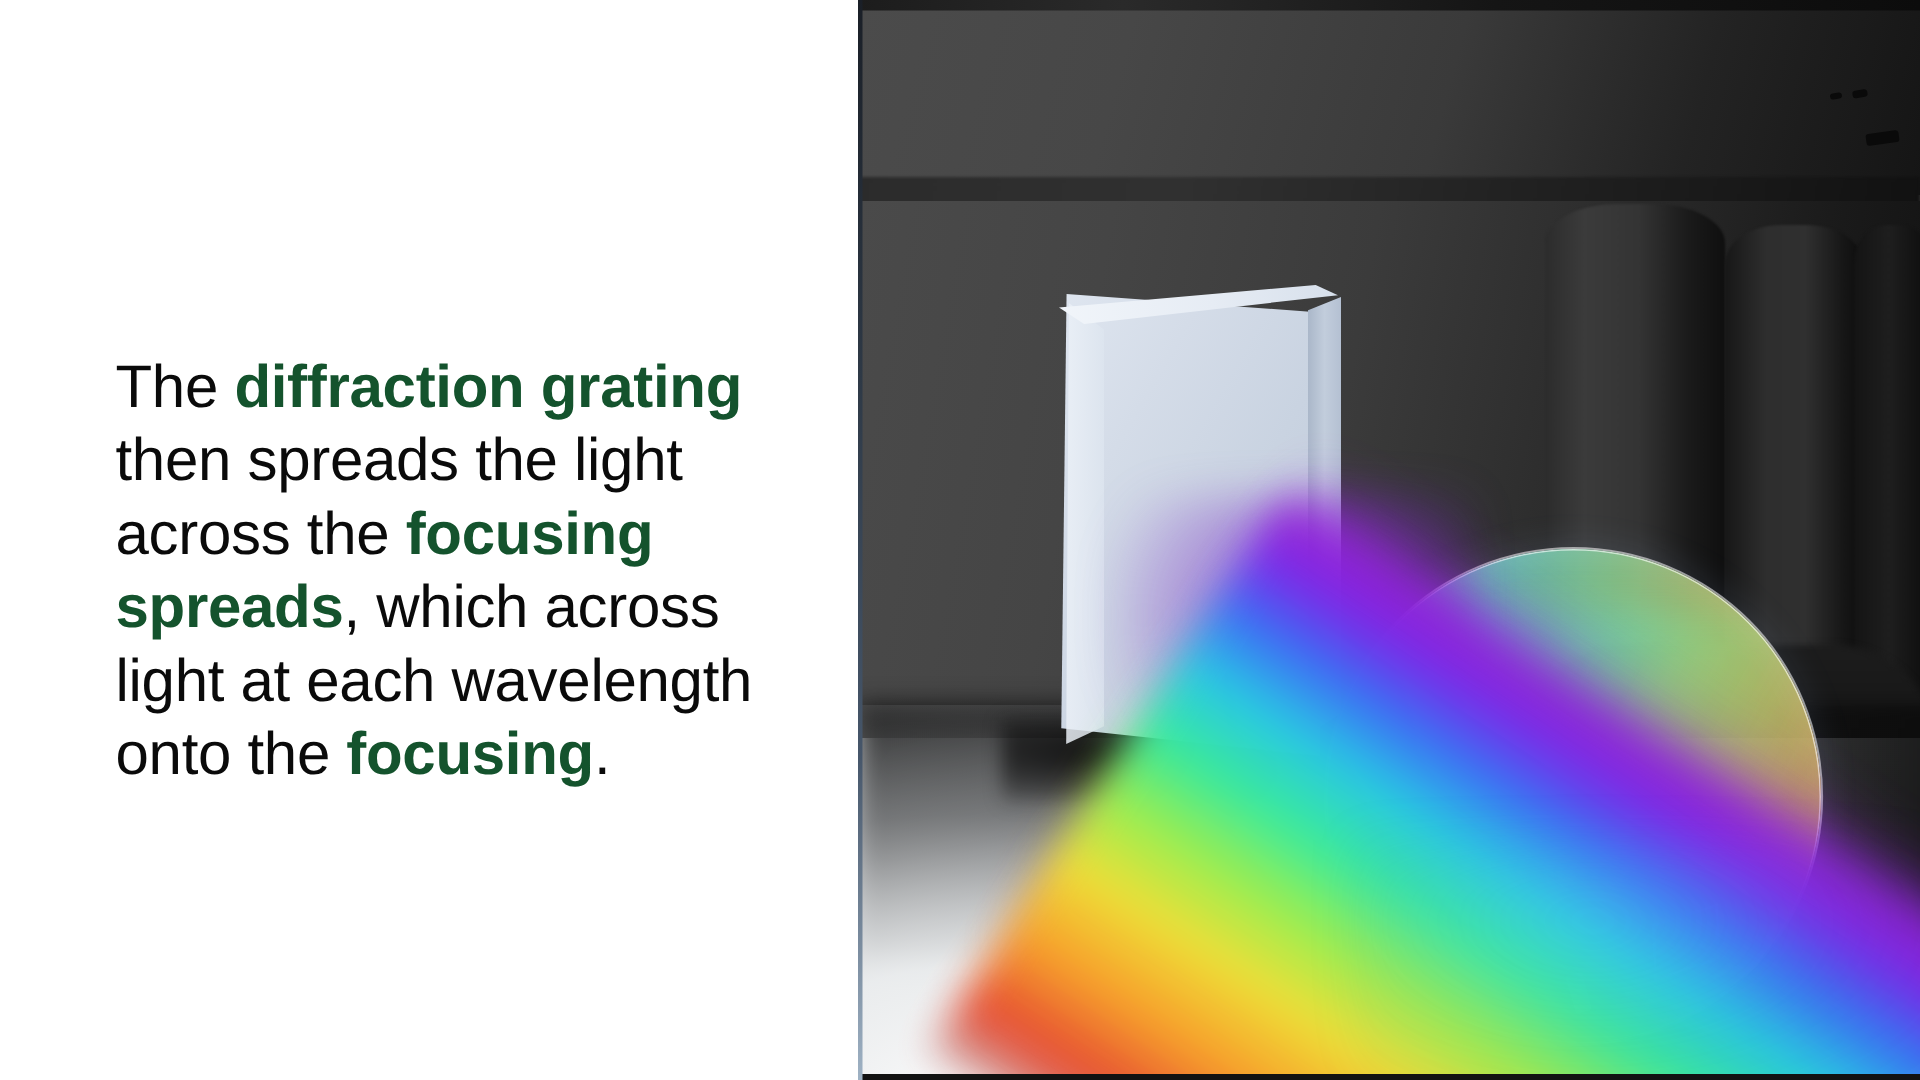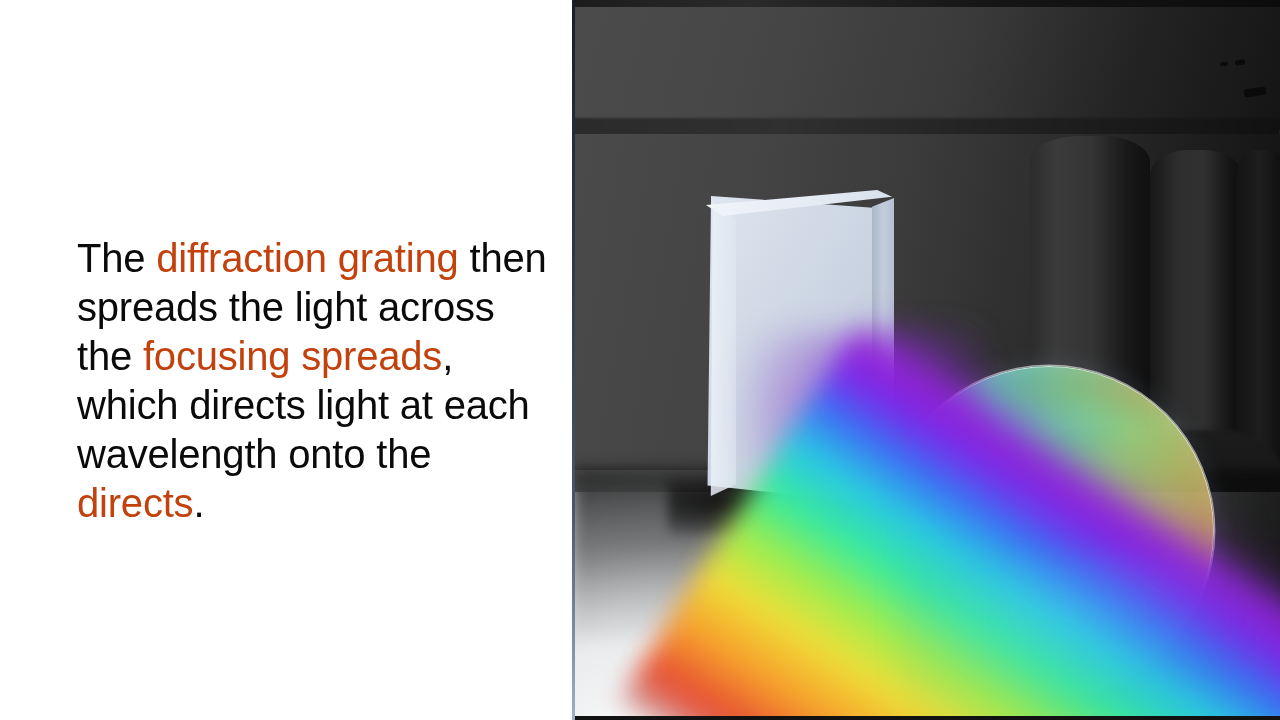--- a/index.html
+++ b/index.html
@@ -35,21 +35,22 @@
     left: 77px;
     top: 194px;
     width: 470px;
     font-size: 40px;
     line-height: 49px;
     letter-spacing: -0.2px;
     color: #0a0a0a;
     font-weight: 400;
   }
   #caption .hl {
-    color: #c2410c;
+    color: #14532d;
+    font-weight: bold;
   }
 
   
   #render-panel {
     position: absolute;
     left: 572px;
     top: 0;
     width: 708px;
     height: 720px;
     overflow: hidden;
@@ -378,21 +379,21 @@
     background: radial-gradient(ellipse at 40% 30%, rgba(120,200,255,0.16) 0%, rgba(80,120,200,0.06) 50%, rgba(0,0,0,0) 80%);
     filter: blur(16px);
   }
 </style>
 </head>
 <body>
 
 <div id="slide">
 
   <div id="text-panel">
-    <p id="caption"><span>The </span><span class="hl">diffraction grating</span><span> then spreads the light across the </span><span class="hl">focusing spreads</span><span>, which directs light at each wavelength onto the </span><span class="hl">directs</span><span>.</span></p>
+    <p id="caption"><span>The </span><span class="hl">diffraction grating</span><span> then spreads the light across the </span><span class="hl">focusing spreads</span><span>, which across light at each wavelength onto the </span><span class="hl">focusing</span><span>.</span></p>
   </div>
 
   <div id="render-panel">
 
     <div class="back-wall-upper"></div>
     <div class="wall-ledge"></div>
     <div class="back-wall"></div>
 
     <div class="cylinder cyl-a"></div>
     <div class="cylinder cyl-b"></div>

